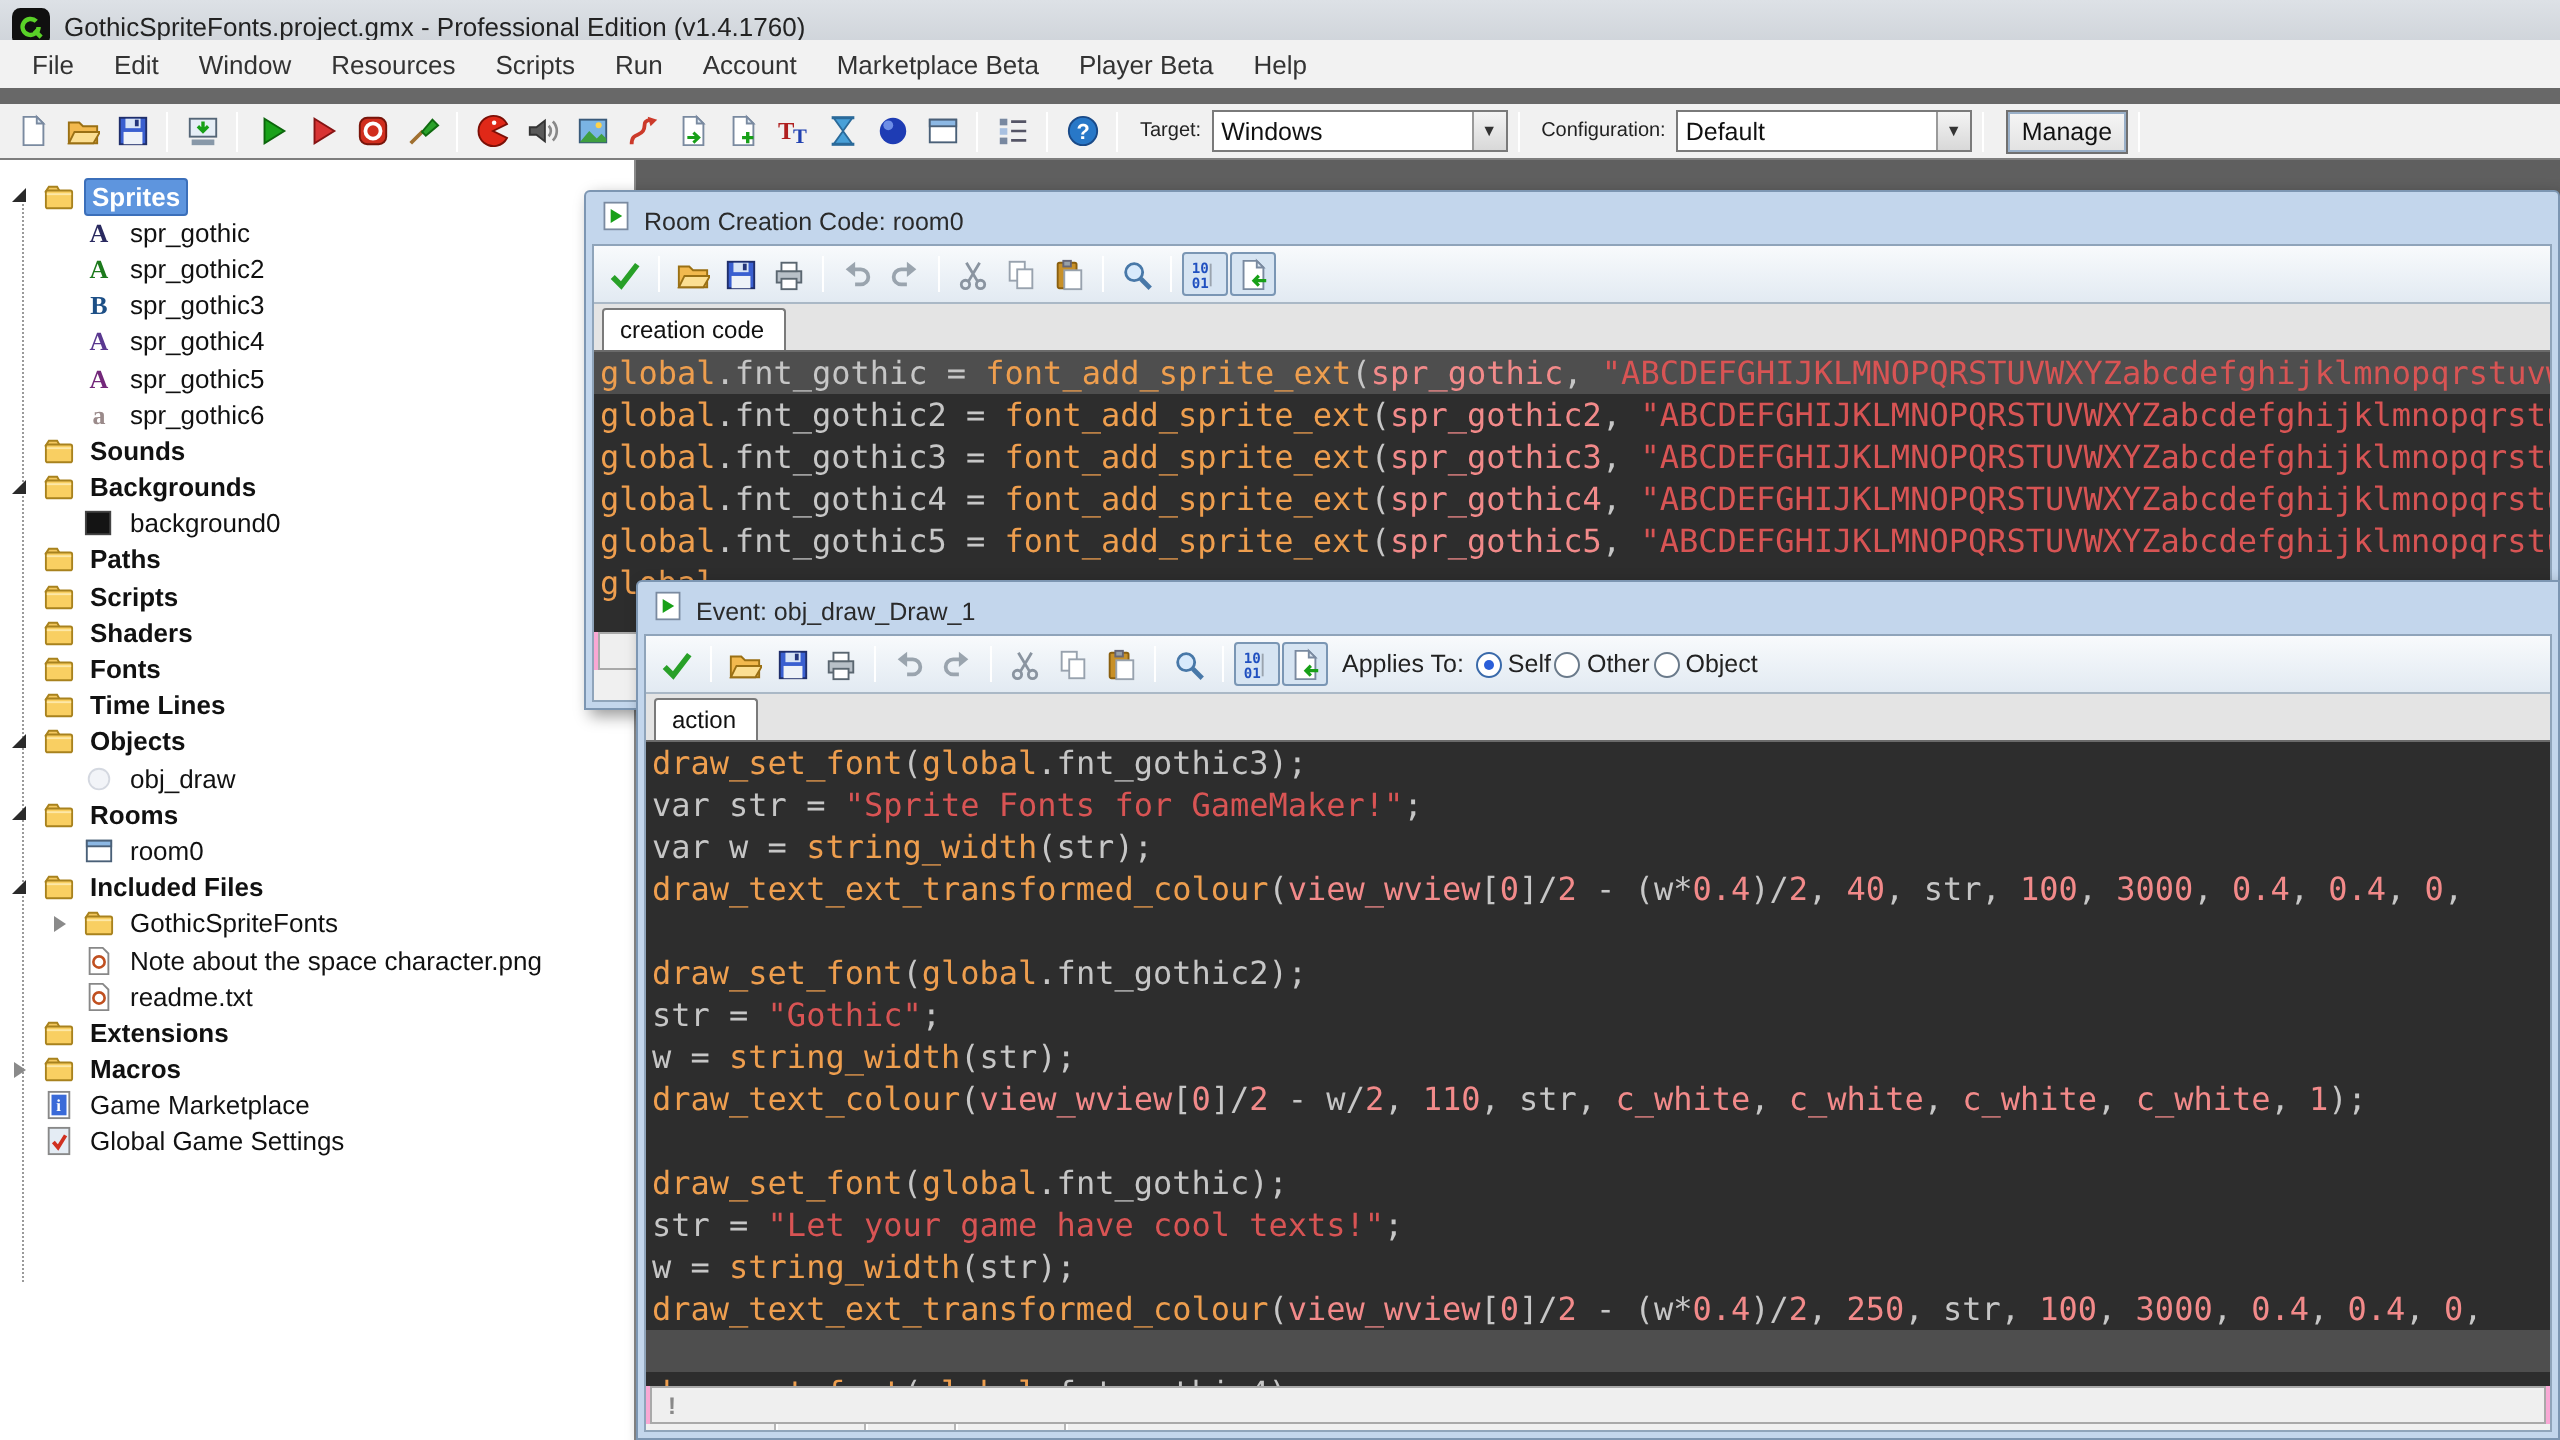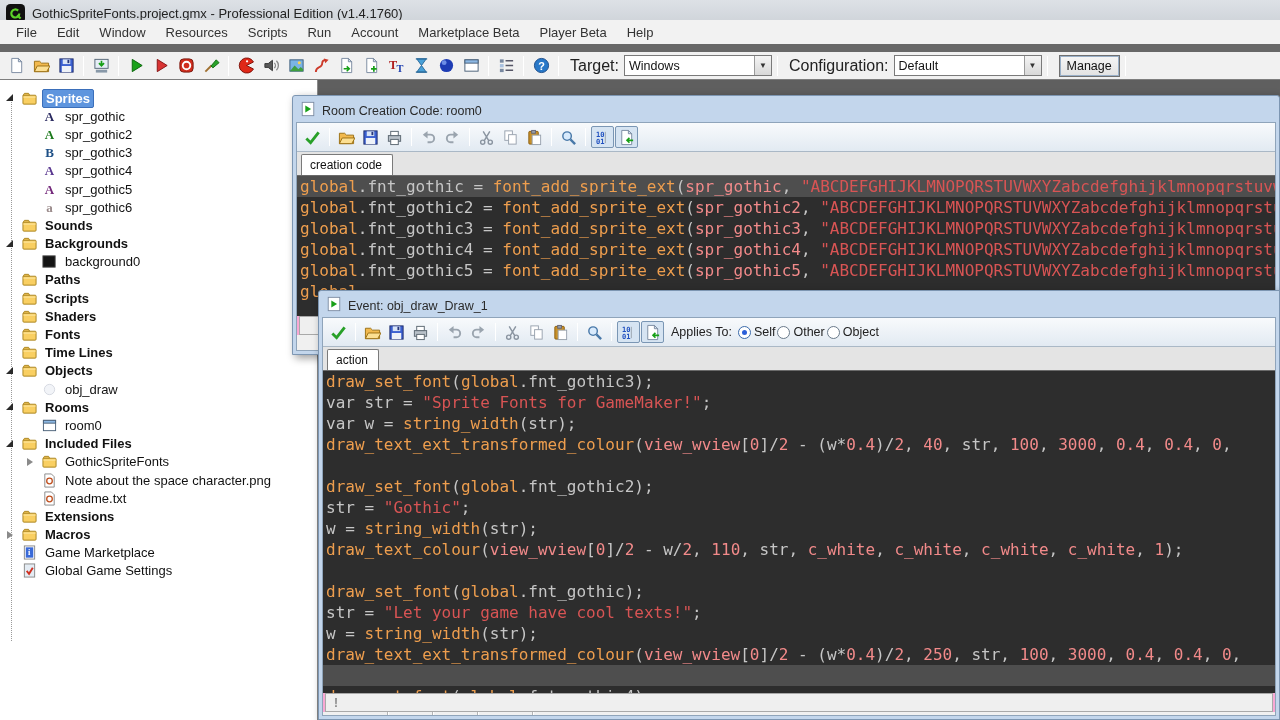--- a/index.html
+++ b/index.html
@@ -17,21 +17,21 @@
   .menubar { position:absolute; left:0; top:20px; width:1280px; height:24px;
     background:#f2f2f2; display:flex; align-items:center; padding-left:6px; }
   .menubar .mitem { font-size:13px; color:#333; padding:3px 10px; cursor:default; }
 
   .toolbar { position:absolute; left:0; top:52px; width:1280px; height:28px;
     background:#f1f1f1; border-bottom:1px solid #7e7e7e;
     display:flex; align-items:center; padding-left:4px; gap:1px; }
   .tbtn { width:24px; height:23px; display:flex; align-items:center; justify-content:center; border:1px solid transparent; border-radius:2px; }
   .tbtn svg { width:17px; height:17px; }
   .tsep { width:1px; height:20px; background:#b2b2b2; margin:0 4px; border-right:1px solid #fff; }
-  .tlabel { font-size:16px; color:#222; margin:0 4px 0 6px; }
+  .tlabel { font-size:10px; color:#222; margin:0 4px 0 6px; }
   .combo { display:flex; align-items:center; width:148px; height:21px; background:#fff;
     border:1px solid #7a7a7a; }
   .combo .cval { flex:1; font-size:12.5px; color:#111; padding-left:4px; }
   .combo .cbtn { width:17px; height:100%; background:linear-gradient(#f4f4f4,#d8d8d8);
     border-left:1px solid #9a9a9a; display:flex; align-items:center; justify-content:center;
     font-size:8px; color:#333; }
   .managebtn { height:22px; padding:0 7px; font-size:12.5px; color:#111;
     background:linear-gradient(#f6f6f6,#e2e2e2); border:1px solid #707070;
     box-shadow:0 0 0 1px #9ab0c8 inset; margin-left:6px; }
 

